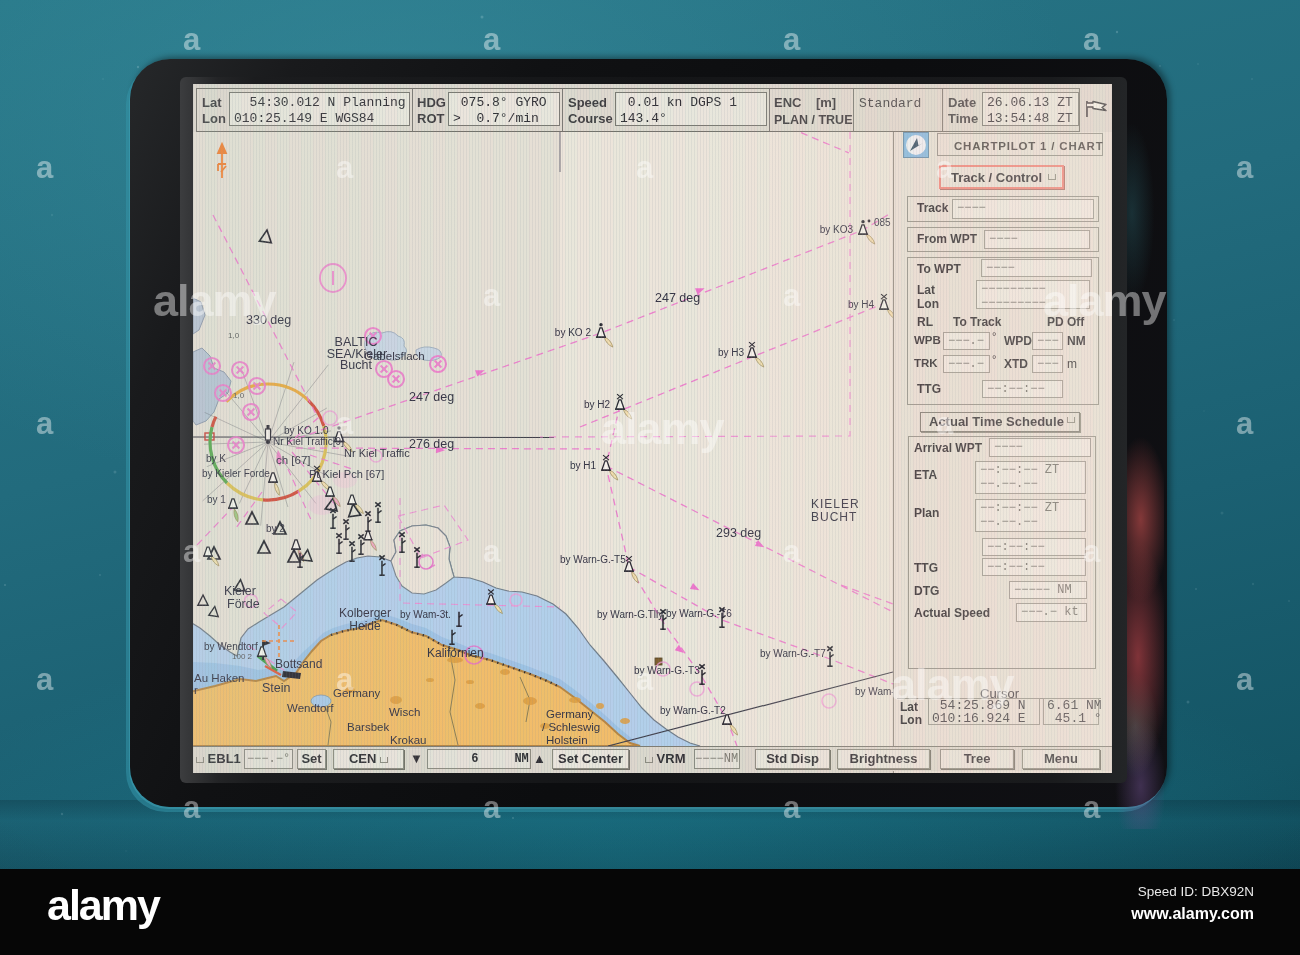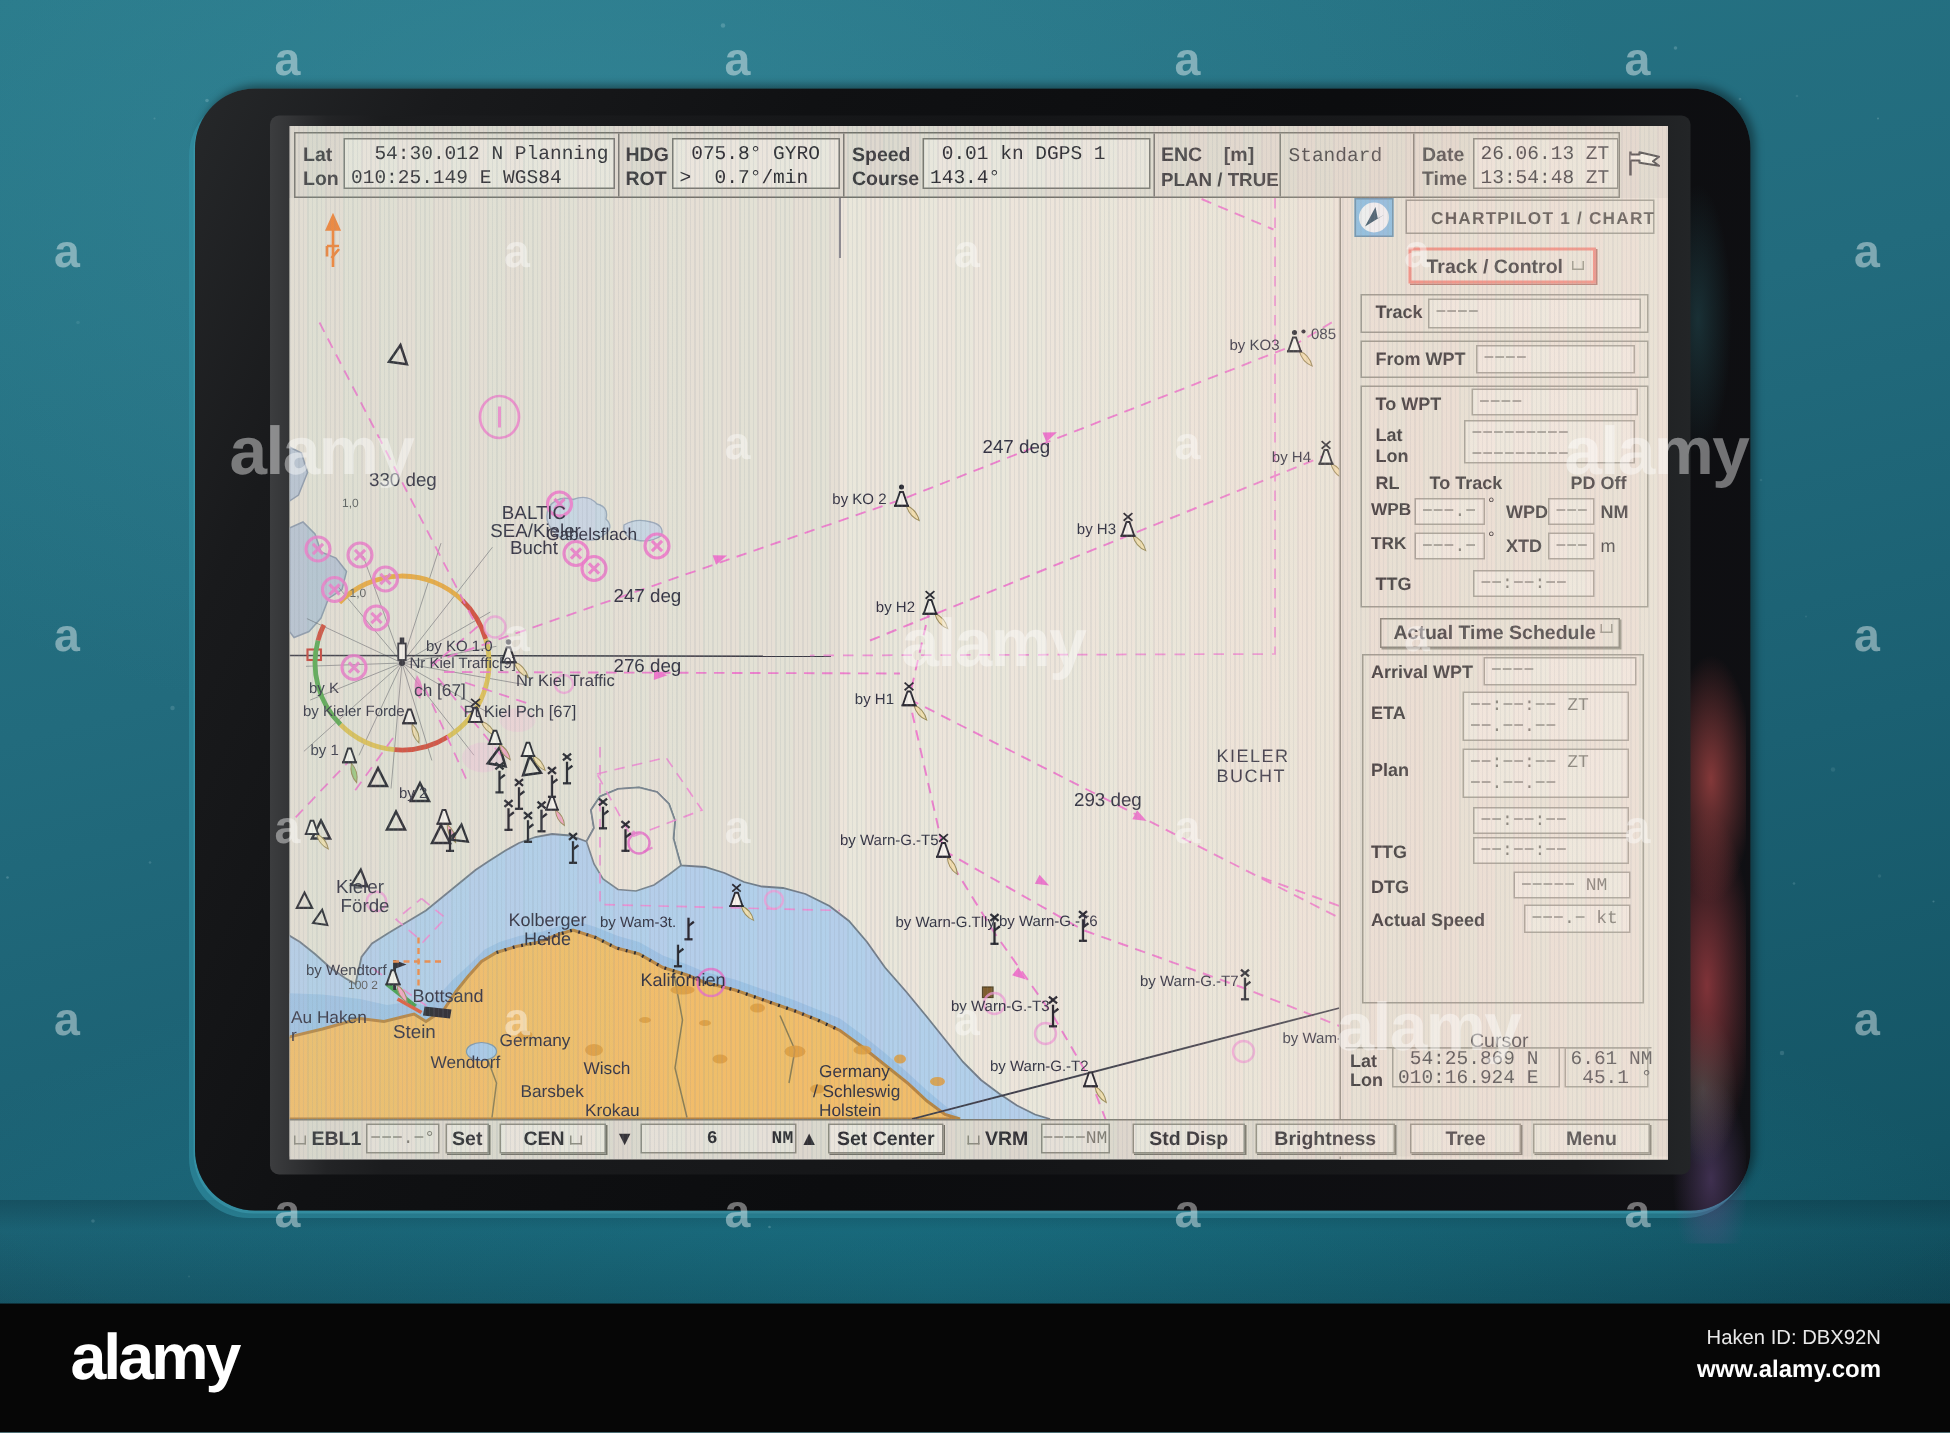--- a/index.html
+++ b/index.html
@@ -712,16 +712,16 @@
 <div class="wm sm" style="left:336px;top:662px">a</div>
 <div class="wm sm" style="left:636px;top:662px">a</div>
 <div class="wm big" style="left:891px;top:659px">alamy</div>
 <div class="wm sm" style="left:1236px;top:662px">a</div>
 <div class="wm sm" style="left:183px;top:790px">a</div>
 <div class="wm sm" style="left:483px;top:790px">a</div>
 <div class="wm sm" style="left:783px;top:790px">a</div>
 <div class="wm sm" style="left:1083px;top:790px">a</div>
   <div id="banner">
     <div class="logo">alamy</div>
-    <div class="iid">Haken ID: DBX92N</div>
+    <div class="iid">Speed ID: DBX92N</div>
     <div class="url">www.alamy.com</div>
   </div>
 </div>
 
 </body></html>

